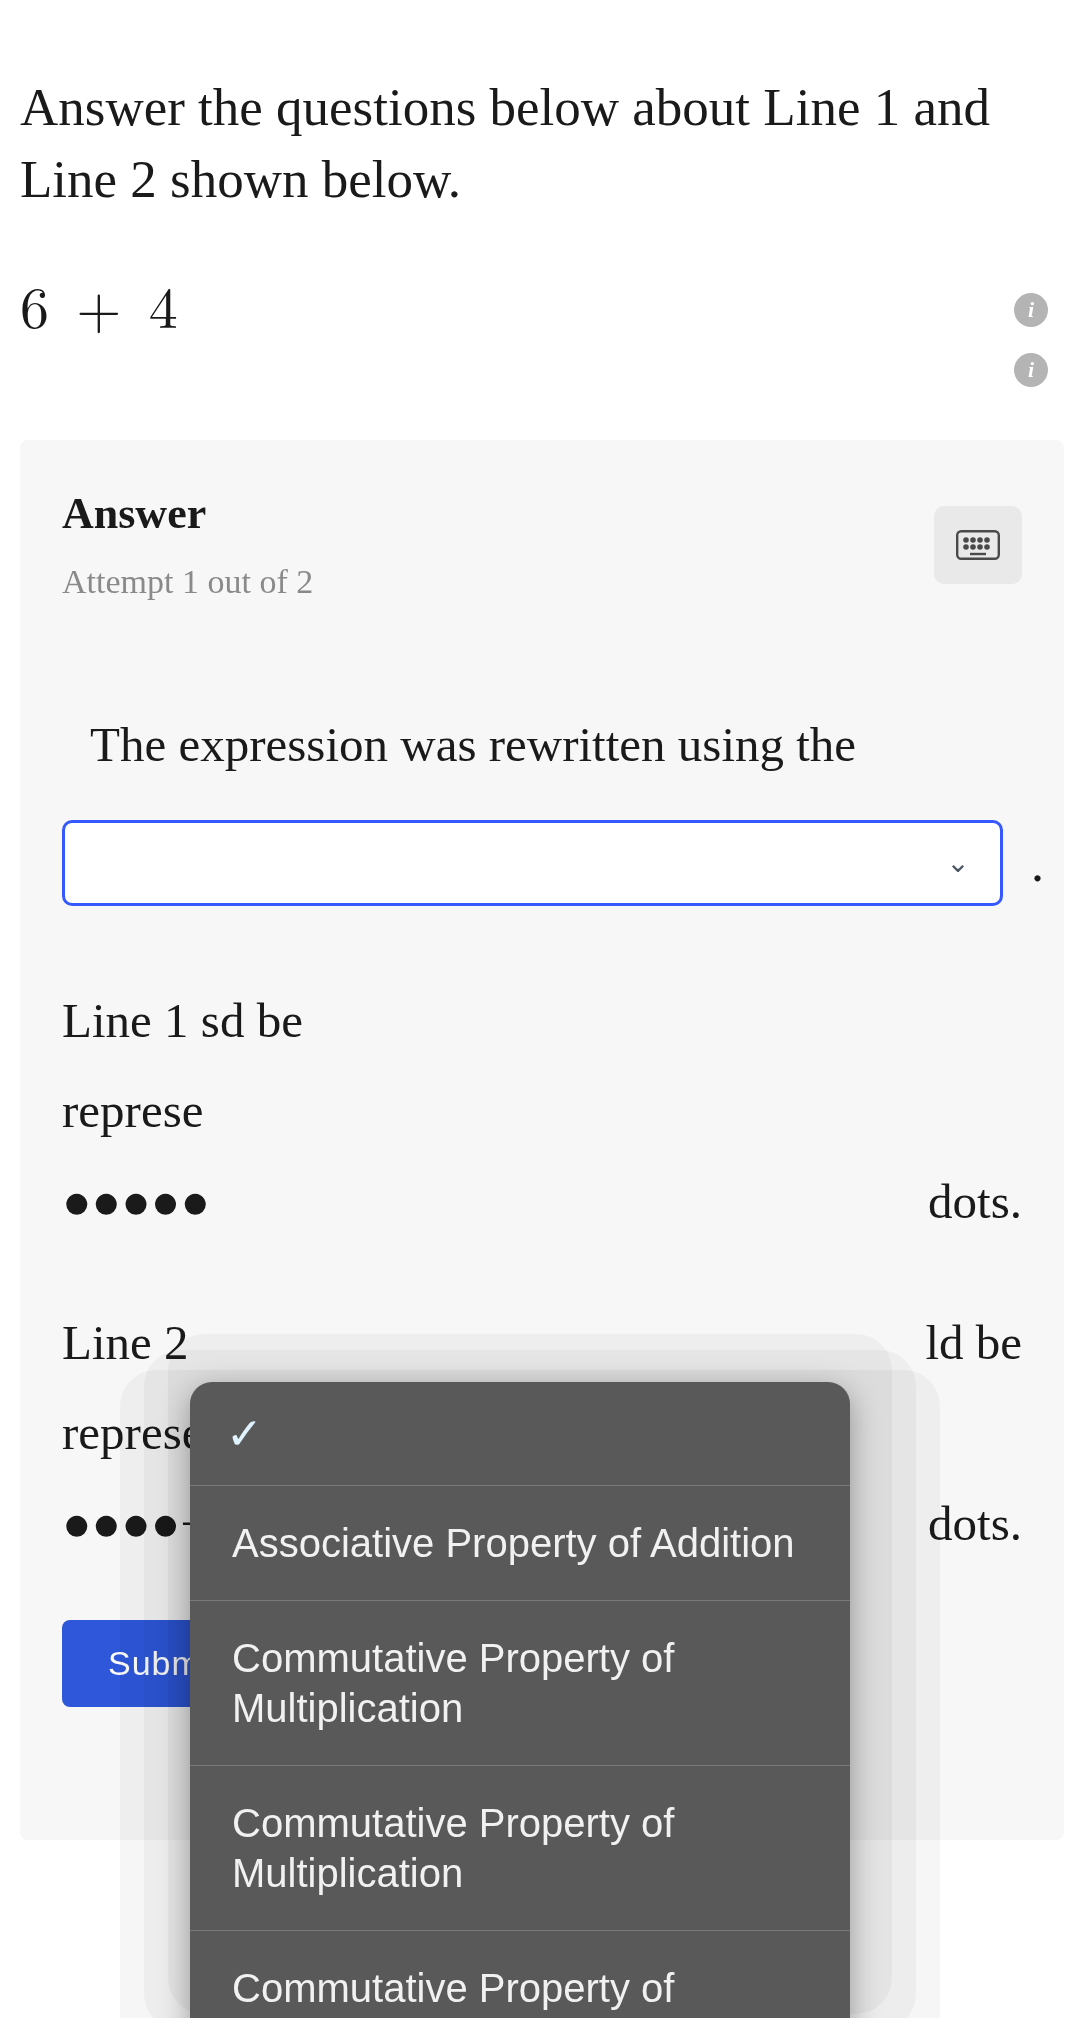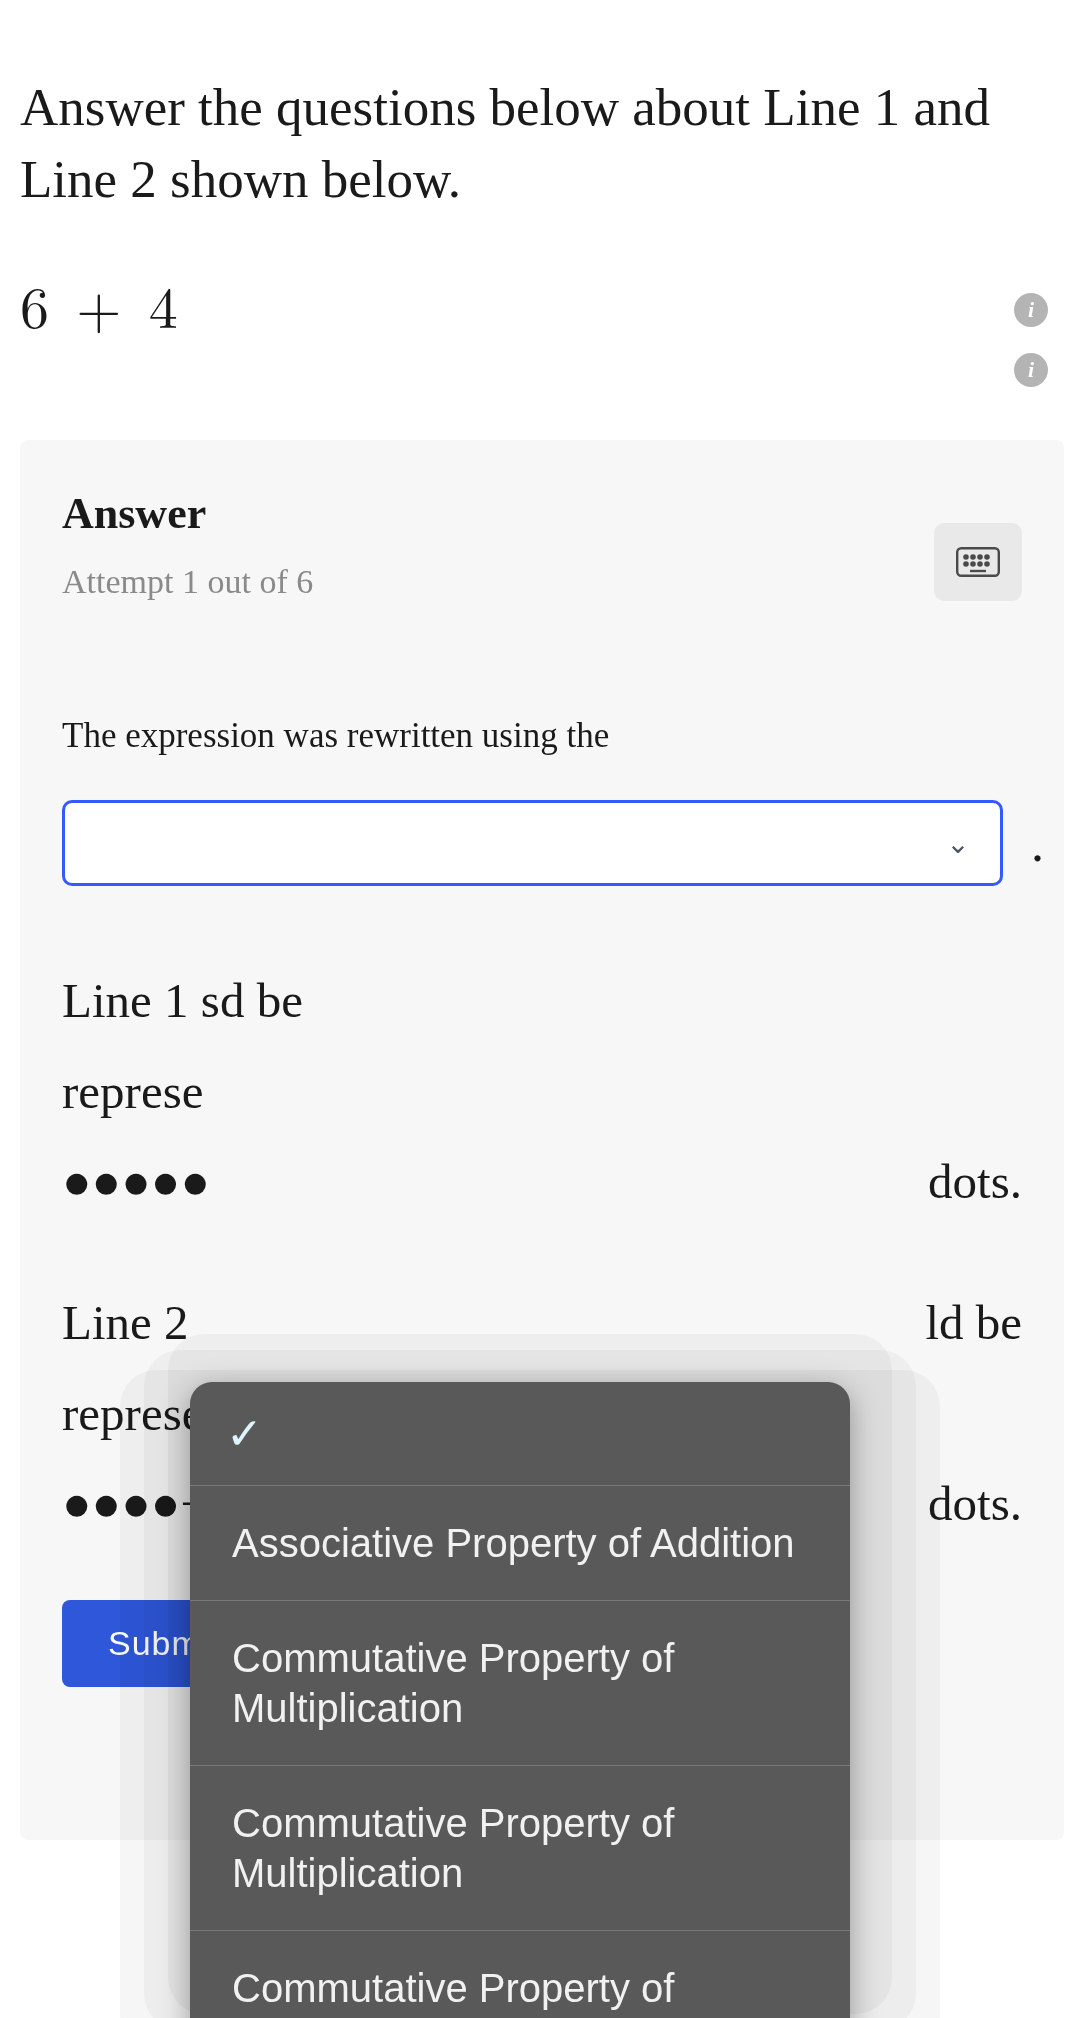--- a/index.html
+++ b/index.html
@@ -8,23 +8,23 @@
   .page { padding: 32px 20px 0 20px; }
   .question-text { font-size: 53px; line-height: 1.35; font-weight: 500; margin: 40px 10px 60px 0; }
   .math-row { position: relative; display:flex; align-items:center; width:100%; margin-bottom:25px; }
   .math-expr { font-family: 'Latin Modern Math','STIX Two Math','Cambria Math',serif; font-size: 58px; letter-spacing: 4px; }
   .info-btn { position:absolute; right:16px; top:50%; transform:translateY(-50%); width:34px; height:34px; border-radius:50%; background:#b4b4b4; color:#fff; display:flex; align-items:center; justify-content:center; font-family: Georgia, serif; font-style: italic; font-weight: bold; font-size:22px; cursor:pointer; }
   .answer-panel { margin-top:70px; background:#f7f7f7; border-radius:8px; padding: 48px 42px 60px 42px; min-height: 1400px; }
   .answer-heading { font-size:44px; font-weight:700; font-family: Georgia, serif; }
   .attempt-text { margin-top:24px; font-size:34px; color:#8a8a8a; }
   .keyboard-btn { float:right; width:88px; height:78px; border-radius:10px; background:#e9e9e9; display:flex; align-items:center; justify-content:center; cursor:pointer; }
   .keyboard-btn svg { width:44px; height:30px; }
-  .header-row { display:flex; align-items:flex-end; }
+  .header-row { display:flex; align-items:center; }
   .header-row .left { flex:1; }
-  .prompt-line { margin-top: 110px; font-size:35px; line-height:1.4; }
+  .prompt-line { margin-top: 110px; font-size:49px; line-height:1.4;margin-left:28px; }
   .select-box { margin-top:40px; width:98%; height:86px; border:3px solid #3658ff; border-radius:10px; background:#fff; display:flex; align-items:center; justify-content:flex-end; padding:0 30px; position:relative; cursor:pointer; }
   .select-after { position:absolute; right:-22px; top:50%; transform:translateY(-50%); font-size:52px; }
   .chevron { color:#4b5563; font-size:28px; }
   .body-text { margin-top: 70px; font-size:49px; line-height:1.85; }
   .dotline { white-space: pre; }
   .submit-btn { margin-top: 50px; background:#2e57da; color:#fff; font-family: -apple-system, 'Helvetica Neue', Arial, sans-serif; font-size:34px; padding:24px 46px; border:none; border-radius:8px; letter-spacing:1px; cursor:pointer; }
 
   
   .dropdown { position:absolute; left:190px; top:1382px; width:660px; background:#595959; border-radius:22px 22px 22px 22px; overflow:hidden; box-shadow: 0 8px 30px rgba(0,0,0,.35); font-family: -apple-system, 'Helvetica Neue', Arial, sans-serif; }
   .dropdown-item { padding:32px 42px; font-size:40px; color:#f1f1f1; border-bottom:1px solid #7a7a7a; line-height:1.25; cursor:pointer; }
@@ -50,21 +50,21 @@
     <div class="info-btn">i</div>
   </div>
   <div class="math-row">
     <div class="info-btn">i</div>
   </div>
 
   <div class="answer-panel">
     <div class="header-row">
       <div class="left">
         <div class="answer-heading">Answer</div>
-        <div class="attempt-text">Attempt 1 out of 6</div>
+        <div class="attempt-text">Attempt 1 out of 2</div>
       </div>
       <div class="keyboard-btn">
         <svg viewBox="0 0 44 30" fill="none" stroke="#4a4a4a" stroke-width="2.4">
           <rect x="1.2" y="1.2" width="41.6" height="27.6" rx="4"></rect>
           <circle cx="10" cy="10" r="1.6" fill="#4a4a4a"></circle>
             <circle cx="17" cy="10" r="1.6" fill="#4a4a4a"></circle>
             <circle cx="24" cy="10" r="1.6" fill="#4a4a4a"></circle>
             <circle cx="31" cy="10" r="1.6" fill="#4a4a4a"></circle>
           <circle cx="10" cy="17" r="1.6" fill="#4a4a4a"></circle>
             <circle cx="17" cy="17" r="1.6" fill="#4a4a4a"></circle>

